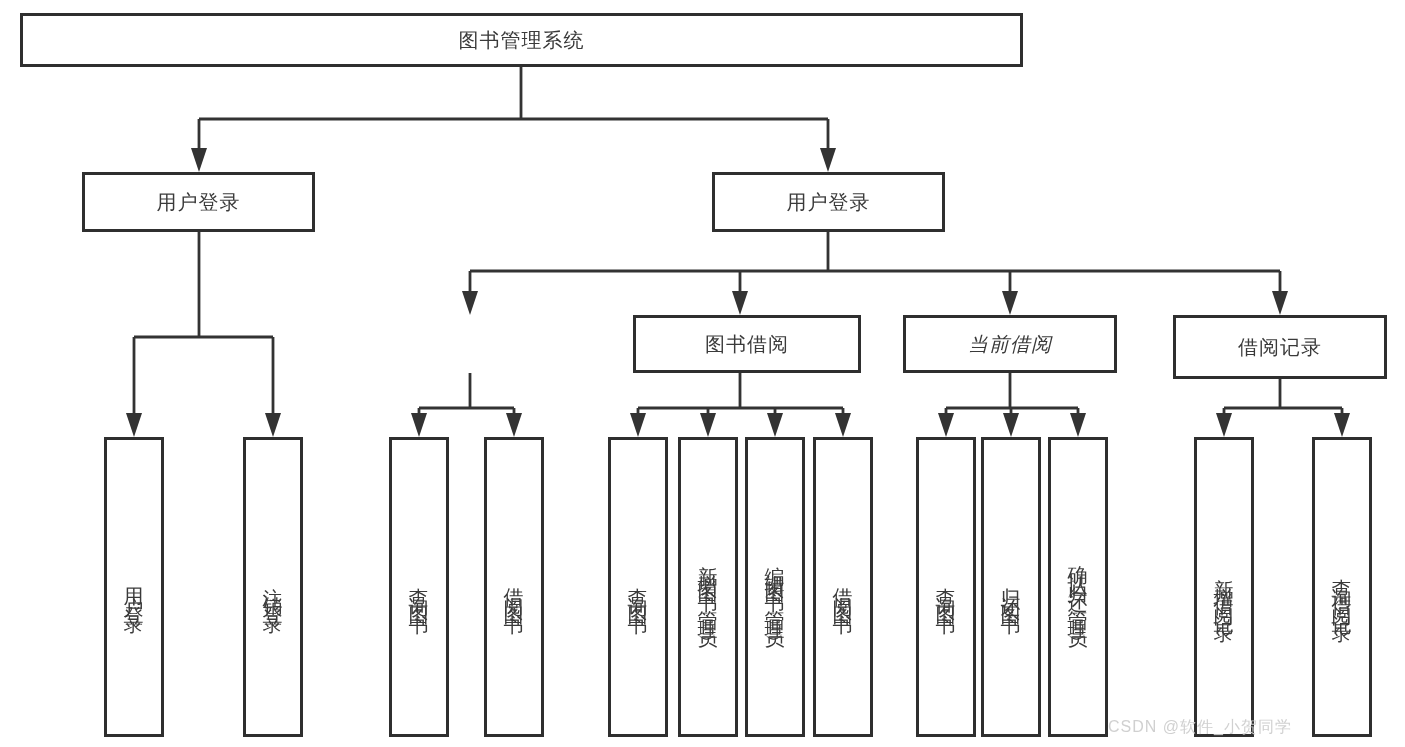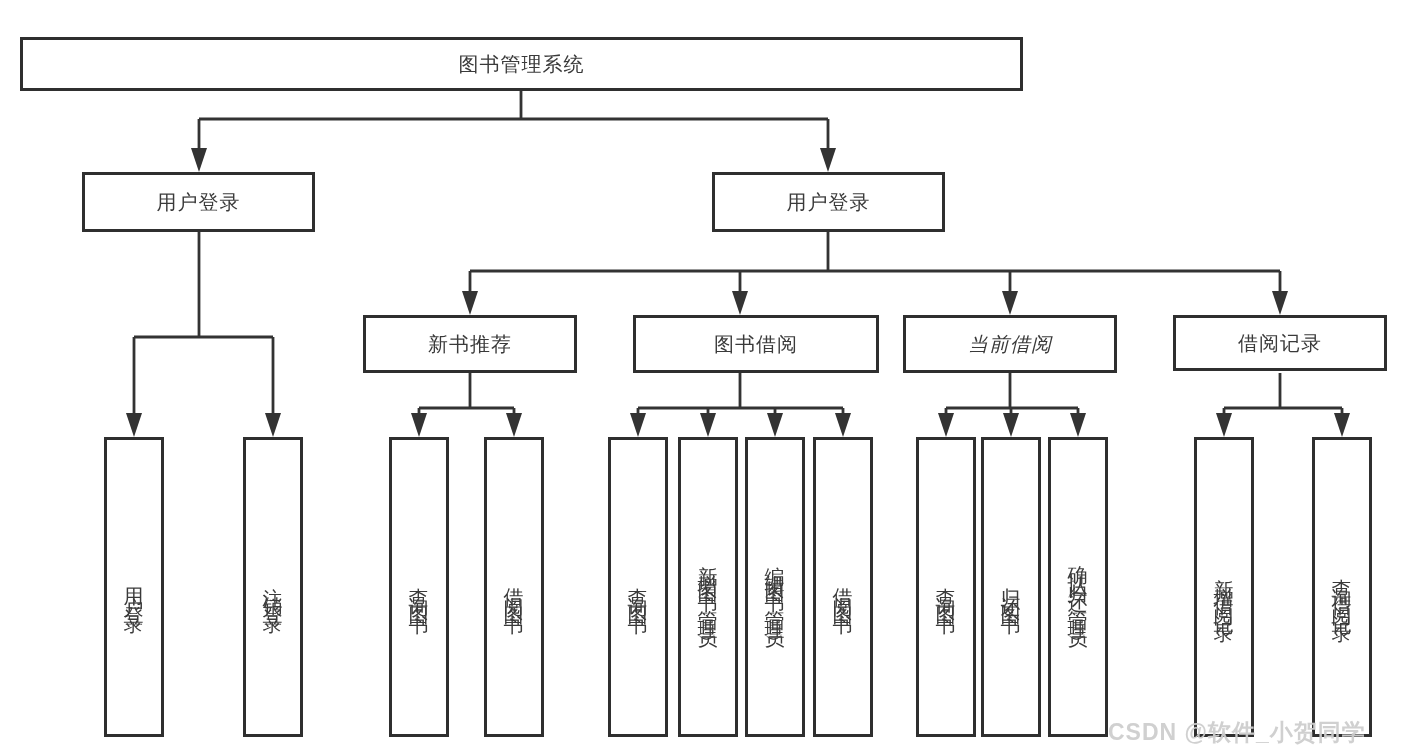--- a/index.html
+++ b/index.html
@@ -29,26 +29,25 @@
     text-orientation: upright;
     font-size: 20px;
     letter-spacing: 9px;
     line-height: 1;
     padding-top: 6px;
   }
   .watermark {
     position: absolute;
     left: 1108px;
     top: 717px;
-    font-size: 23px;
+    font-size: 16px;
     color: rgba(205,205,205,0.95);
     letter-spacing: 1px;
     white-space: nowrap;
     z-index: 3;
-    font-weight: bold;
   }
 </style>
 </head>
 <body>
 
 <div class="canvas">
 
   <svg class="wires" width="1405" height="747" viewBox="0 0 1405 747">
     <g stroke="#333333" stroke-width="2.8" fill="none">
 
@@ -111,29 +110,28 @@
       <polygon points="767,413 783,413 775,437"></polygon>
       <polygon points="835,413 851,413 843,437"></polygon>
       <polygon points="938,413 954,413 946,437"></polygon>
       <polygon points="1003,413 1019,413 1011,437"></polygon>
       <polygon points="1070,413 1086,413 1078,437"></polygon>
       <polygon points="1216,413 1232,413 1224,437"></polygon>
       <polygon points="1334,413 1350,413 1342,437"></polygon>
     </g>
   </svg>
 
-  <div class="box hbox" style="left:20px; top:13px; width:1003px; height:54px;margin-top:24px;">图书管理系统</div>
+  <div class="box hbox" style="left:20px; top:13px; width:1003px; height:54px;">图书管理系统</div>
 
   <div class="box hbox" style="left:82px; top:172px; width:233px; height:60px;">用户登录</div>
   <div class="box hbox" style="left:712px; top:172px; width:233px; height:60px;">用户登录</div>
 
-  <div class="box hbox" style="left:363px; top:315px; width:214px; height:58px;">新书推荐</div>
-  <div class="box hbox" style="left:633px; top:315px; width:246px; height:58px;">图书借阅</div>
+  <div class="box hbox" style="left:633px; top:315px; width:228px; height:58px;">图书借阅</div>
   <div class="box hbox" style="left:903px; top:315px; width:214px; height:58px;font-style:italic;">当前借阅</div>
-  <div class="box hbox" style="left:1173px; top:315px; width:214px; height:56px;">借阅记录</div>
+  <div class="box hbox" style="left:1173px; top:315px; width:214px; height:64px;">借阅记录</div>
 
   <div class="box vbox" style="left:104px; top:437px; width:60px; height:300px;">用户登录</div>
   <div class="box vbox" style="left:243px; top:437px; width:60px; height:300px;">注销登录</div>
 
   <div class="box vbox" style="left:389px; top:437px; width:60px; height:300px;">查询图书</div>
   <div class="box vbox" style="left:484px; top:437px; width:60px; height:300px;">借阅图书</div>
 
   <div class="box vbox" style="left:608px; top:437px; width:60px; height:300px;">查询图书</div>
   <div class="box vbox" style="left:678px; top:437px; width:60px; height:300px;">新增图书（管理员）</div>
   <div class="box vbox" style="left:745px; top:437px; width:60px; height:300px;">编辑图书（管理员）</div>

